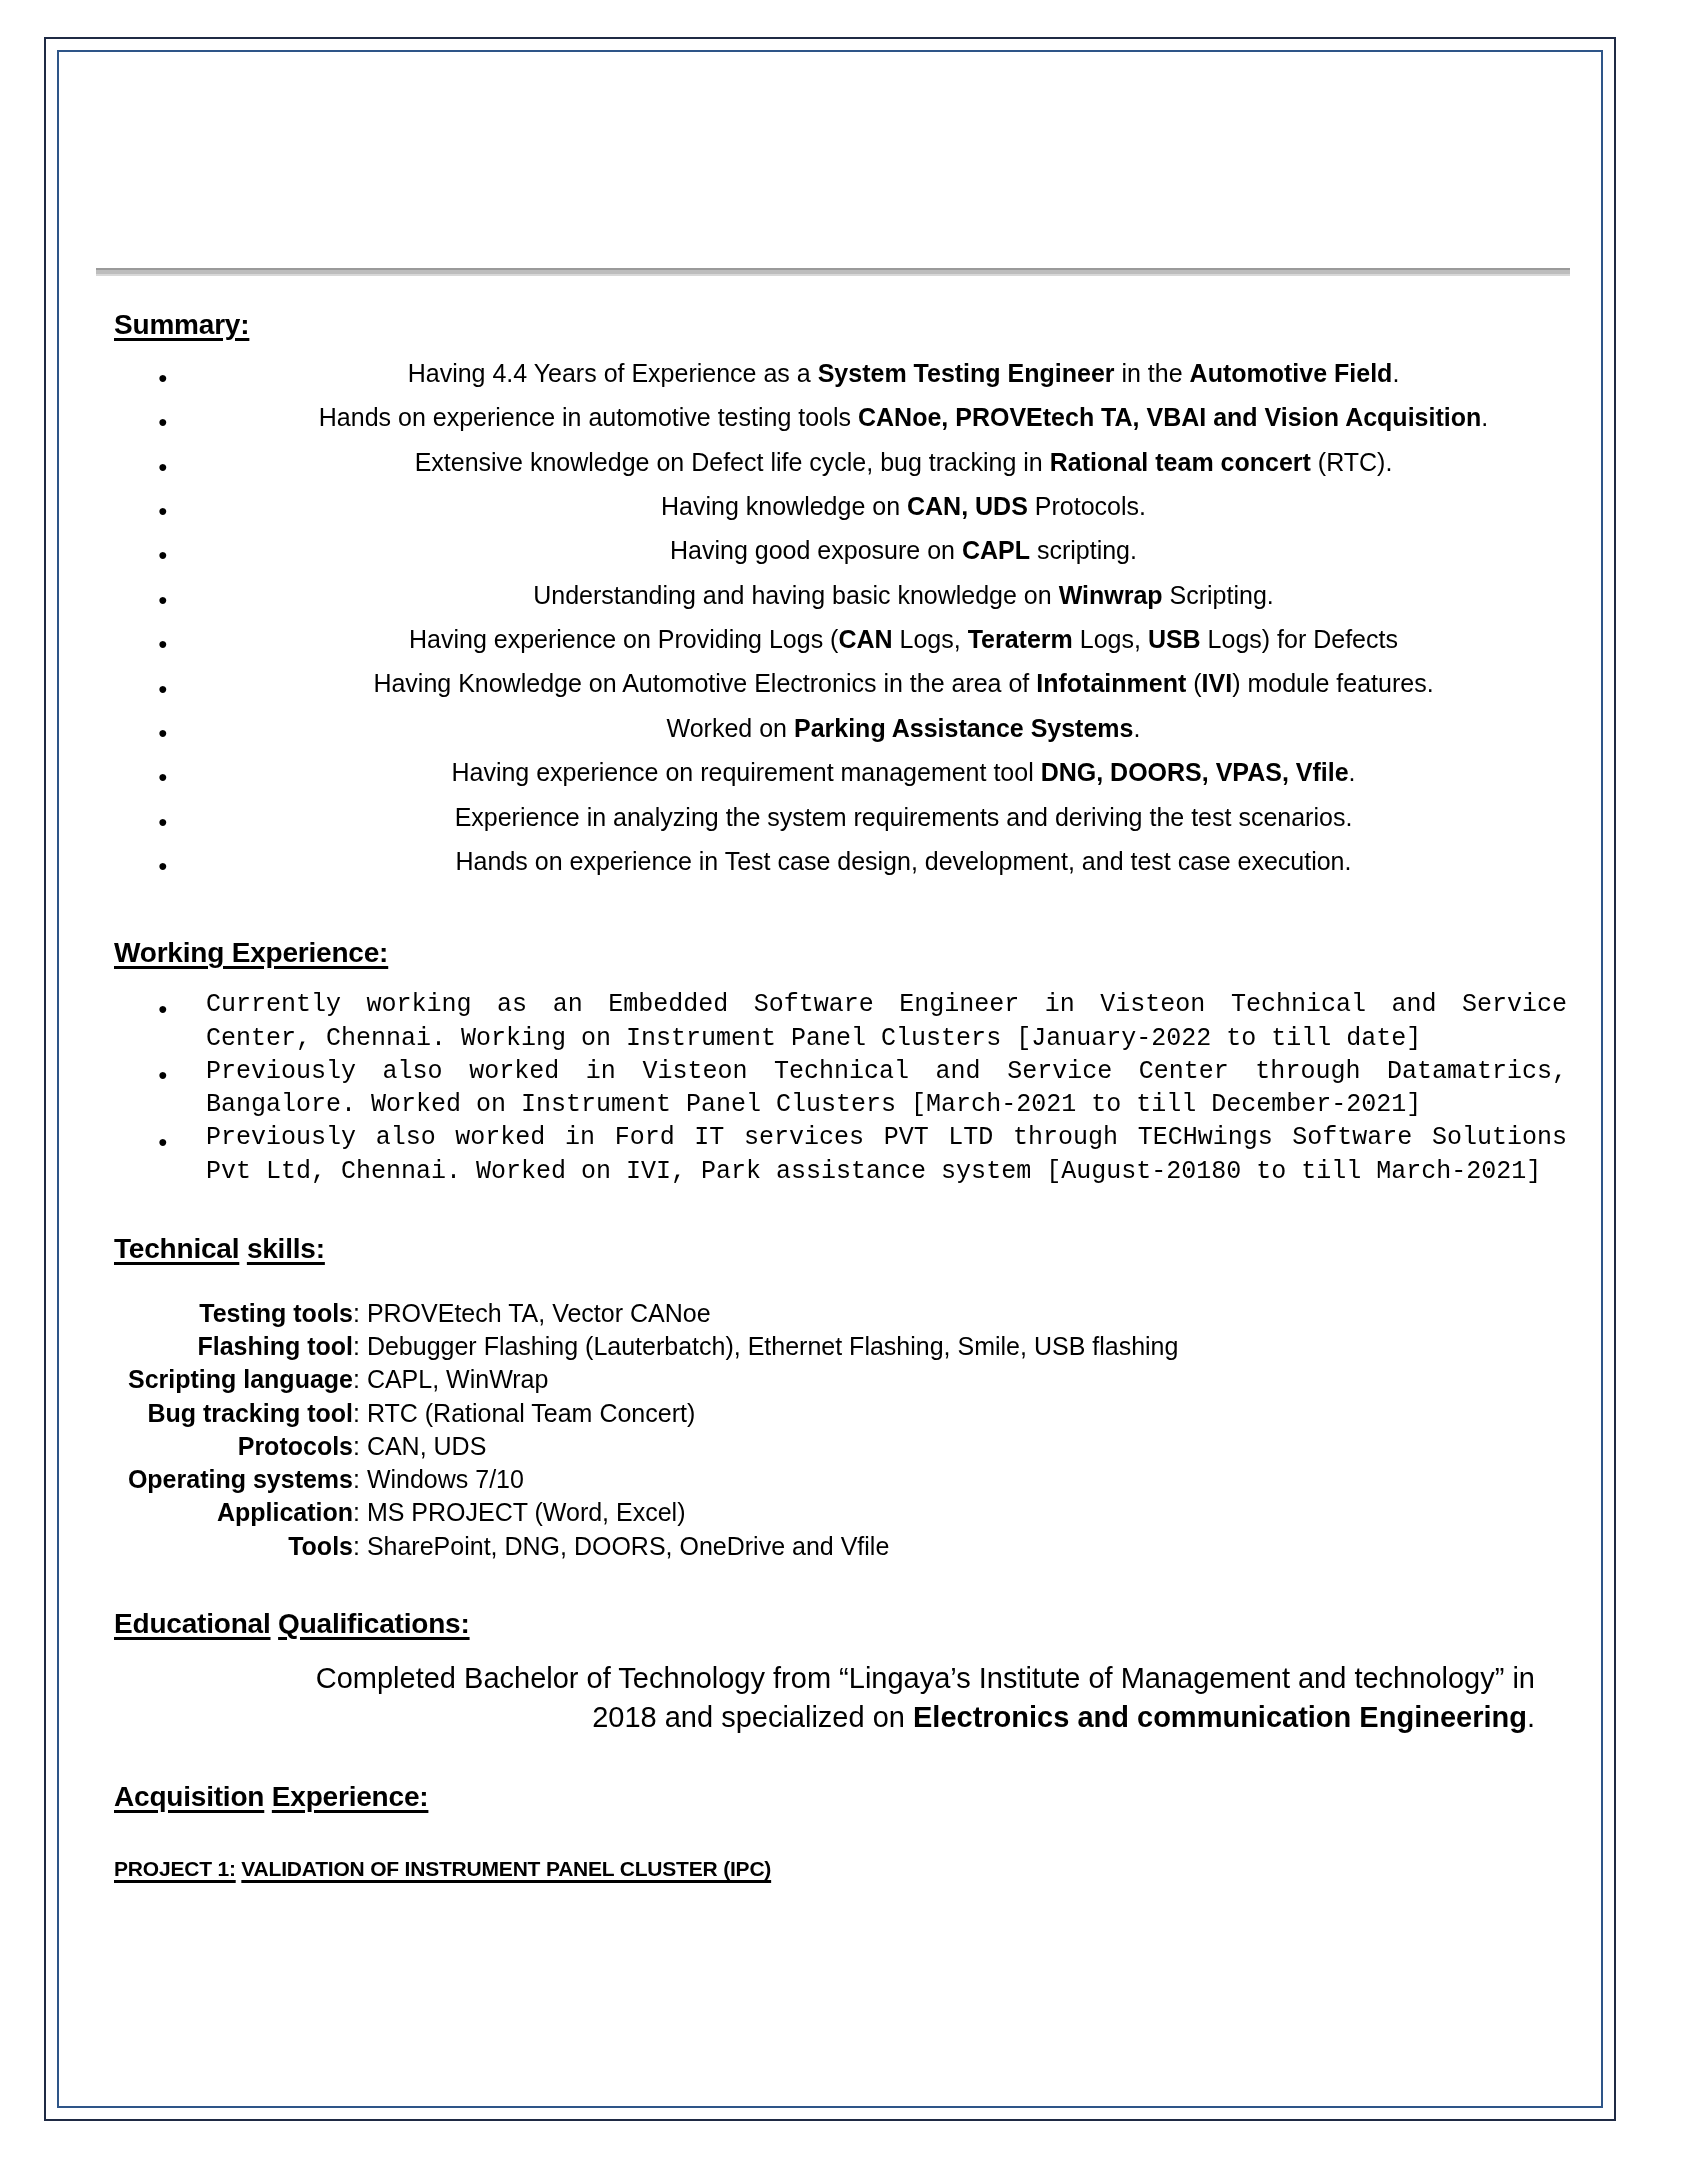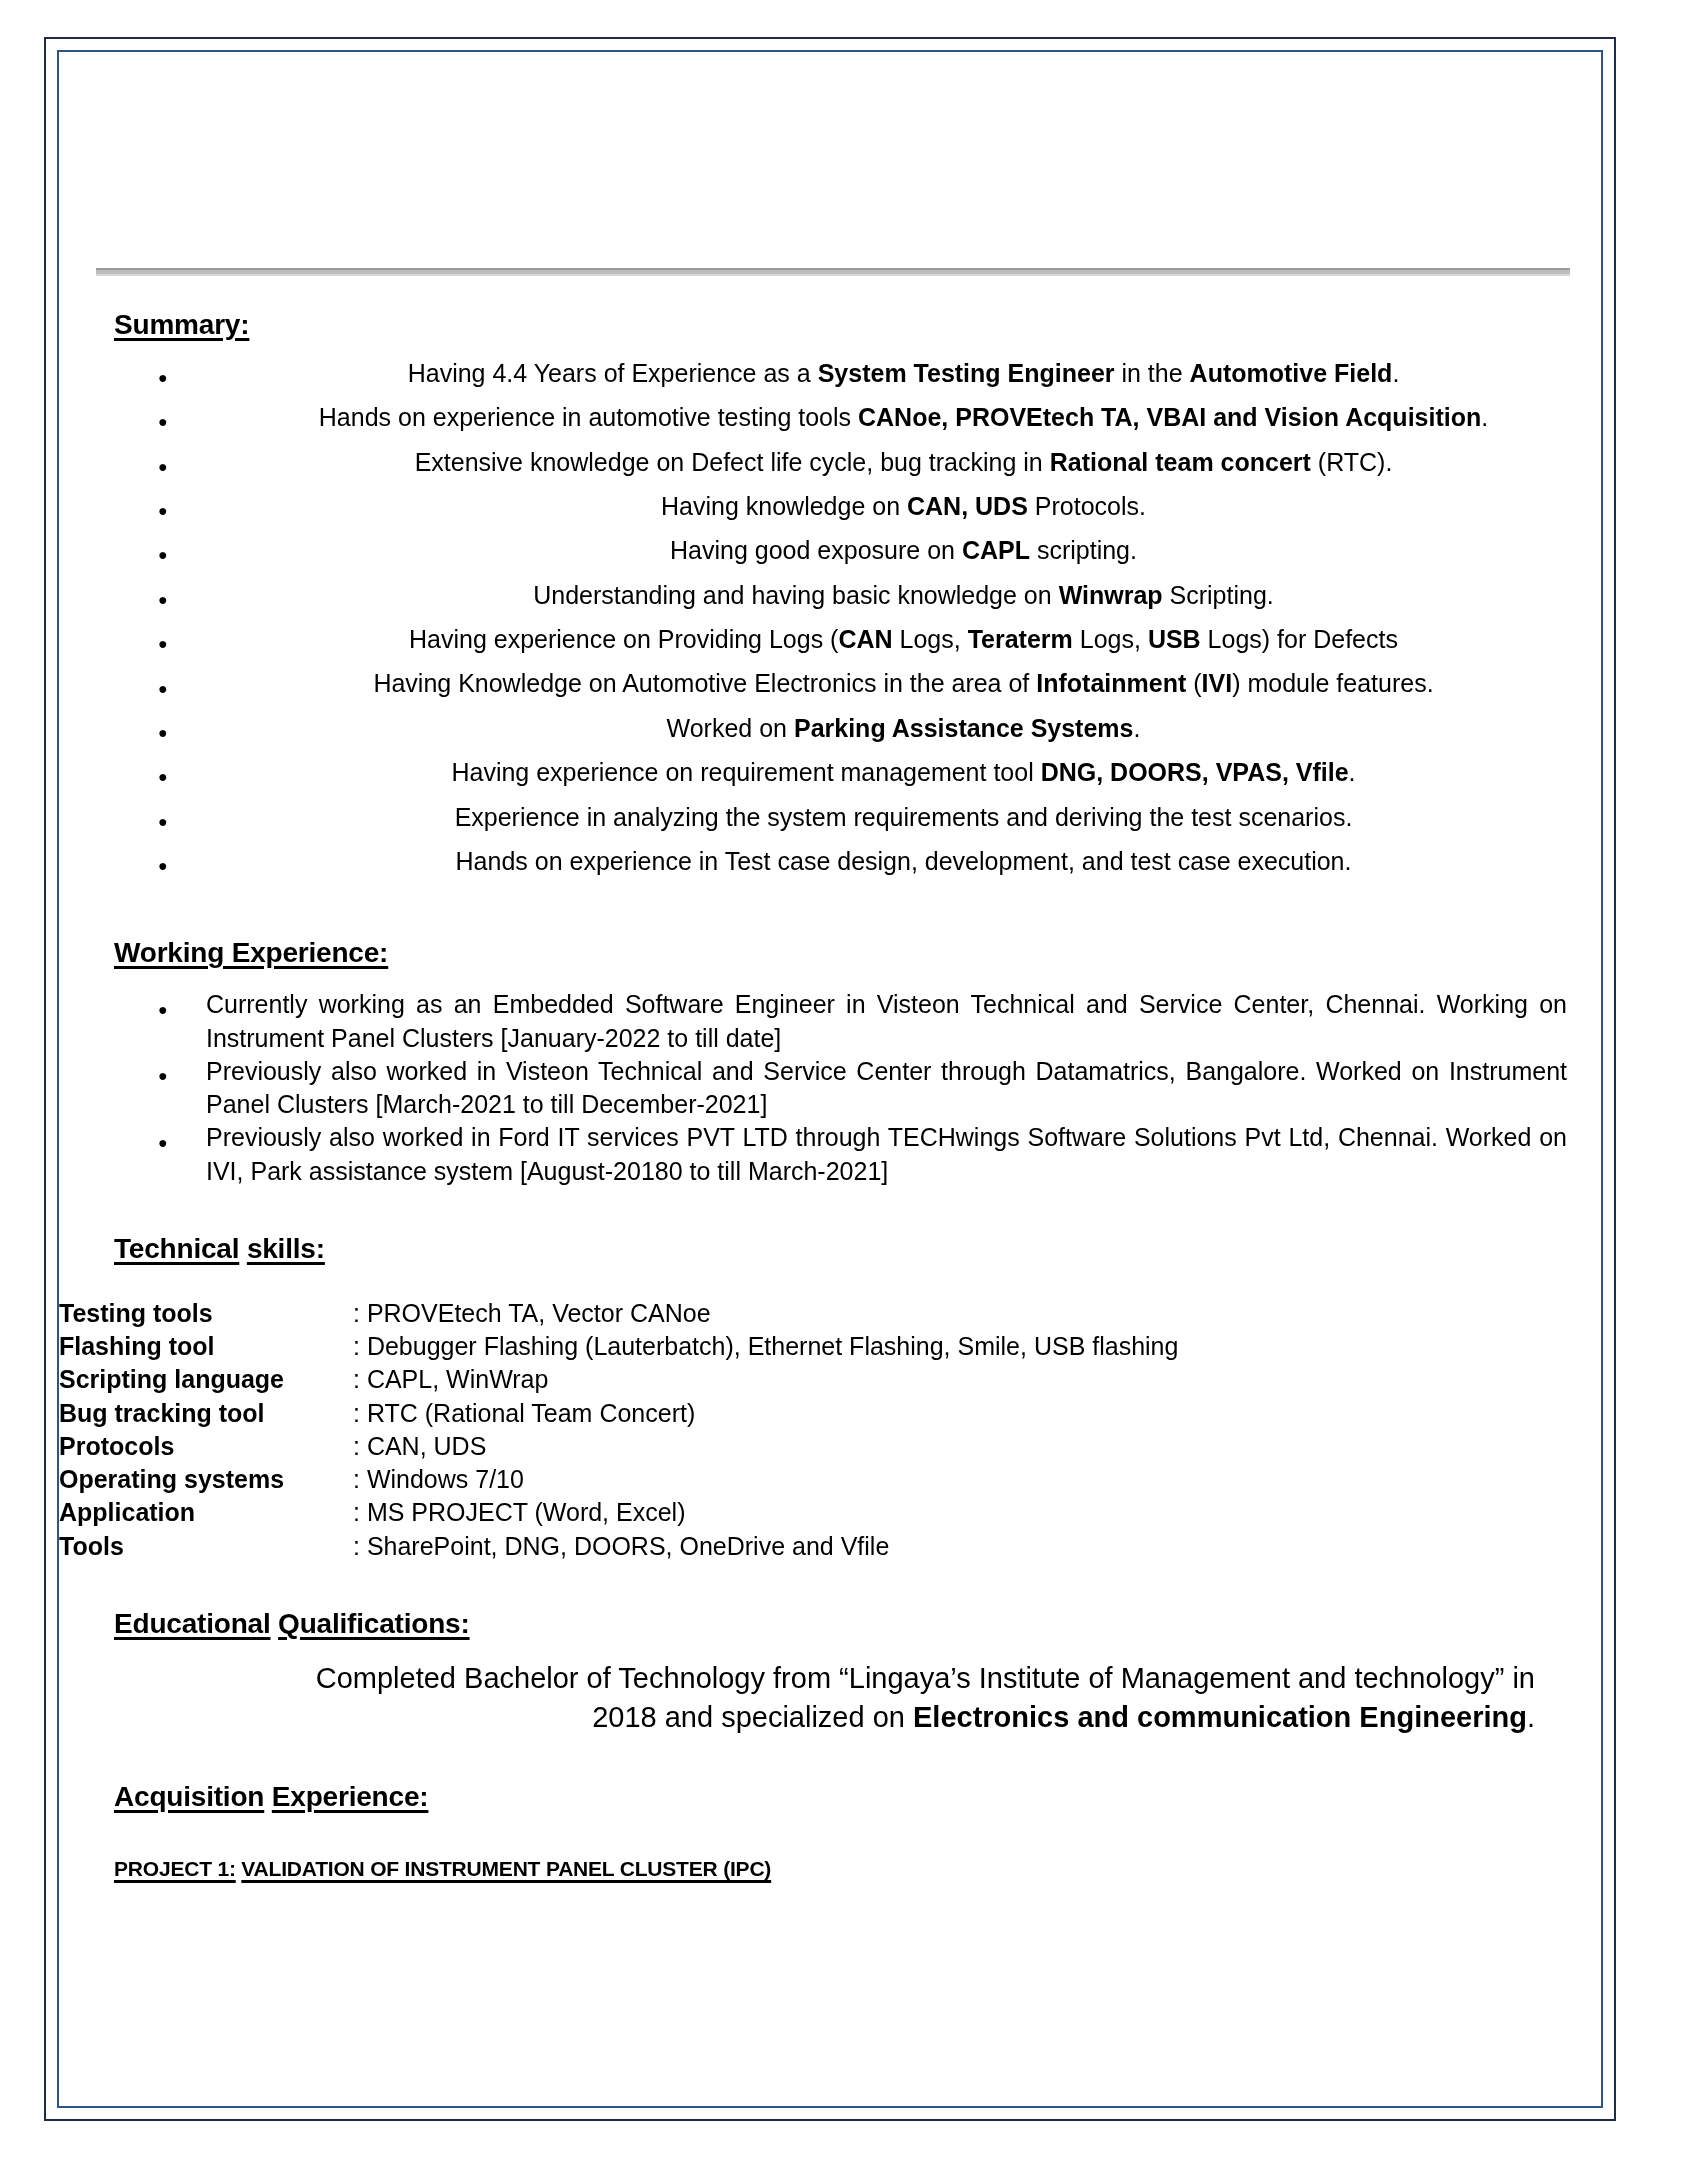--- a/index.html
+++ b/index.html
@@ -108,20 +108,21 @@
     padding-bottom: 9.4px;
   }
 
   
   #work-list > li {
     text-align: justify;
     text-justify: inter-word;
     padding-right: 34px;
     padding-bottom: 0;
     line-height: 1.33;
+    font-family: Liberation Mono, monospace;
   }
   #work-list > li::before {
     line-height: 44px;
   }
 
   b { font-weight: bold; }
 
   
   .skills {
     margin: 0;
@@ -132,20 +133,21 @@
     font-size: 25px;
     line-height: 1.33;
     padding: 0;
     vertical-align: top;
     white-space: nowrap;
   }
   .skills td.k {
     font-weight: bold;
     width: 294px;
     padding-right: 0;
+    text-align: right;
   }
   .skills td.v { font-weight: normal; }
 
   
   .para {
     font-size: 29px;
     line-height: 1.33;
     margin: 0;
     padding: 0 66px 0 199px;
     text-align: right;

